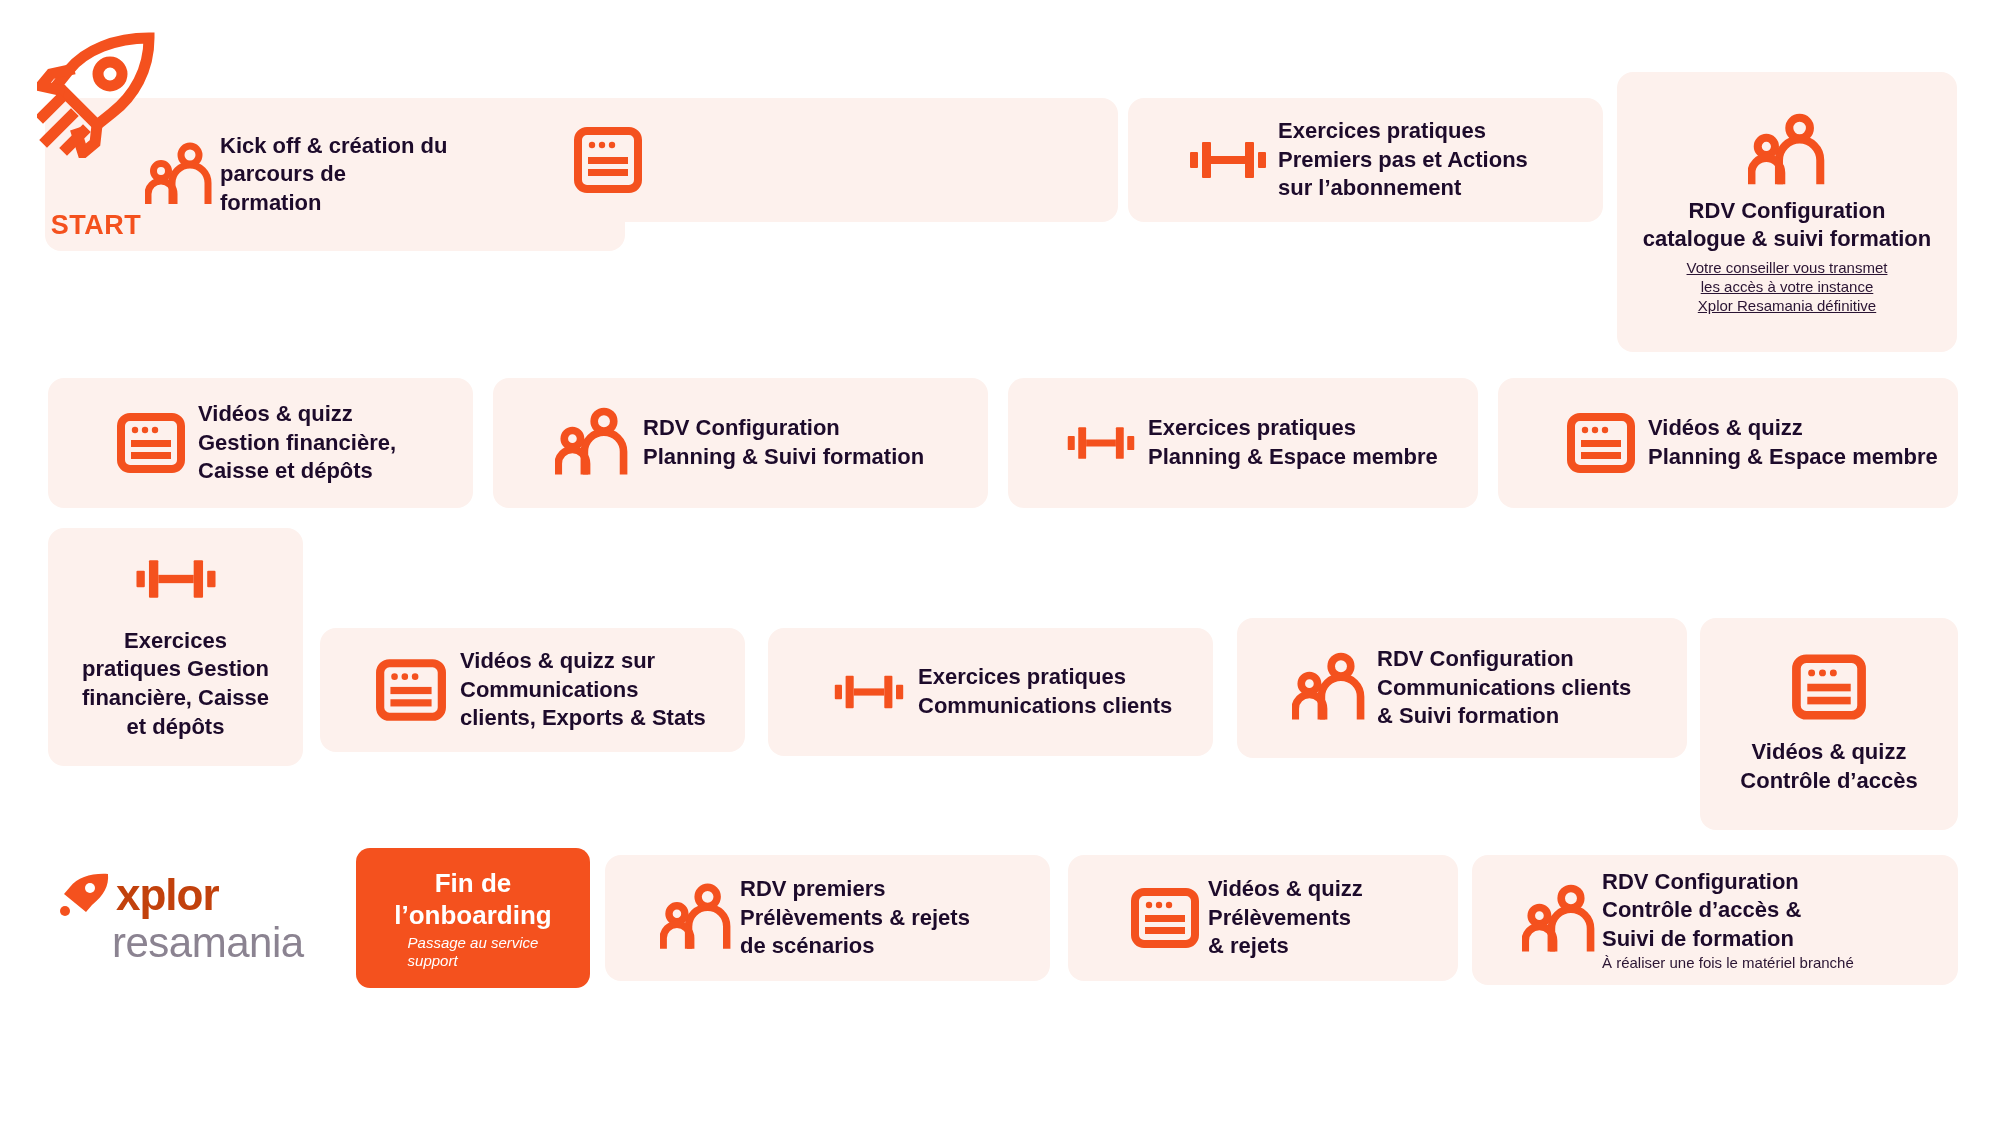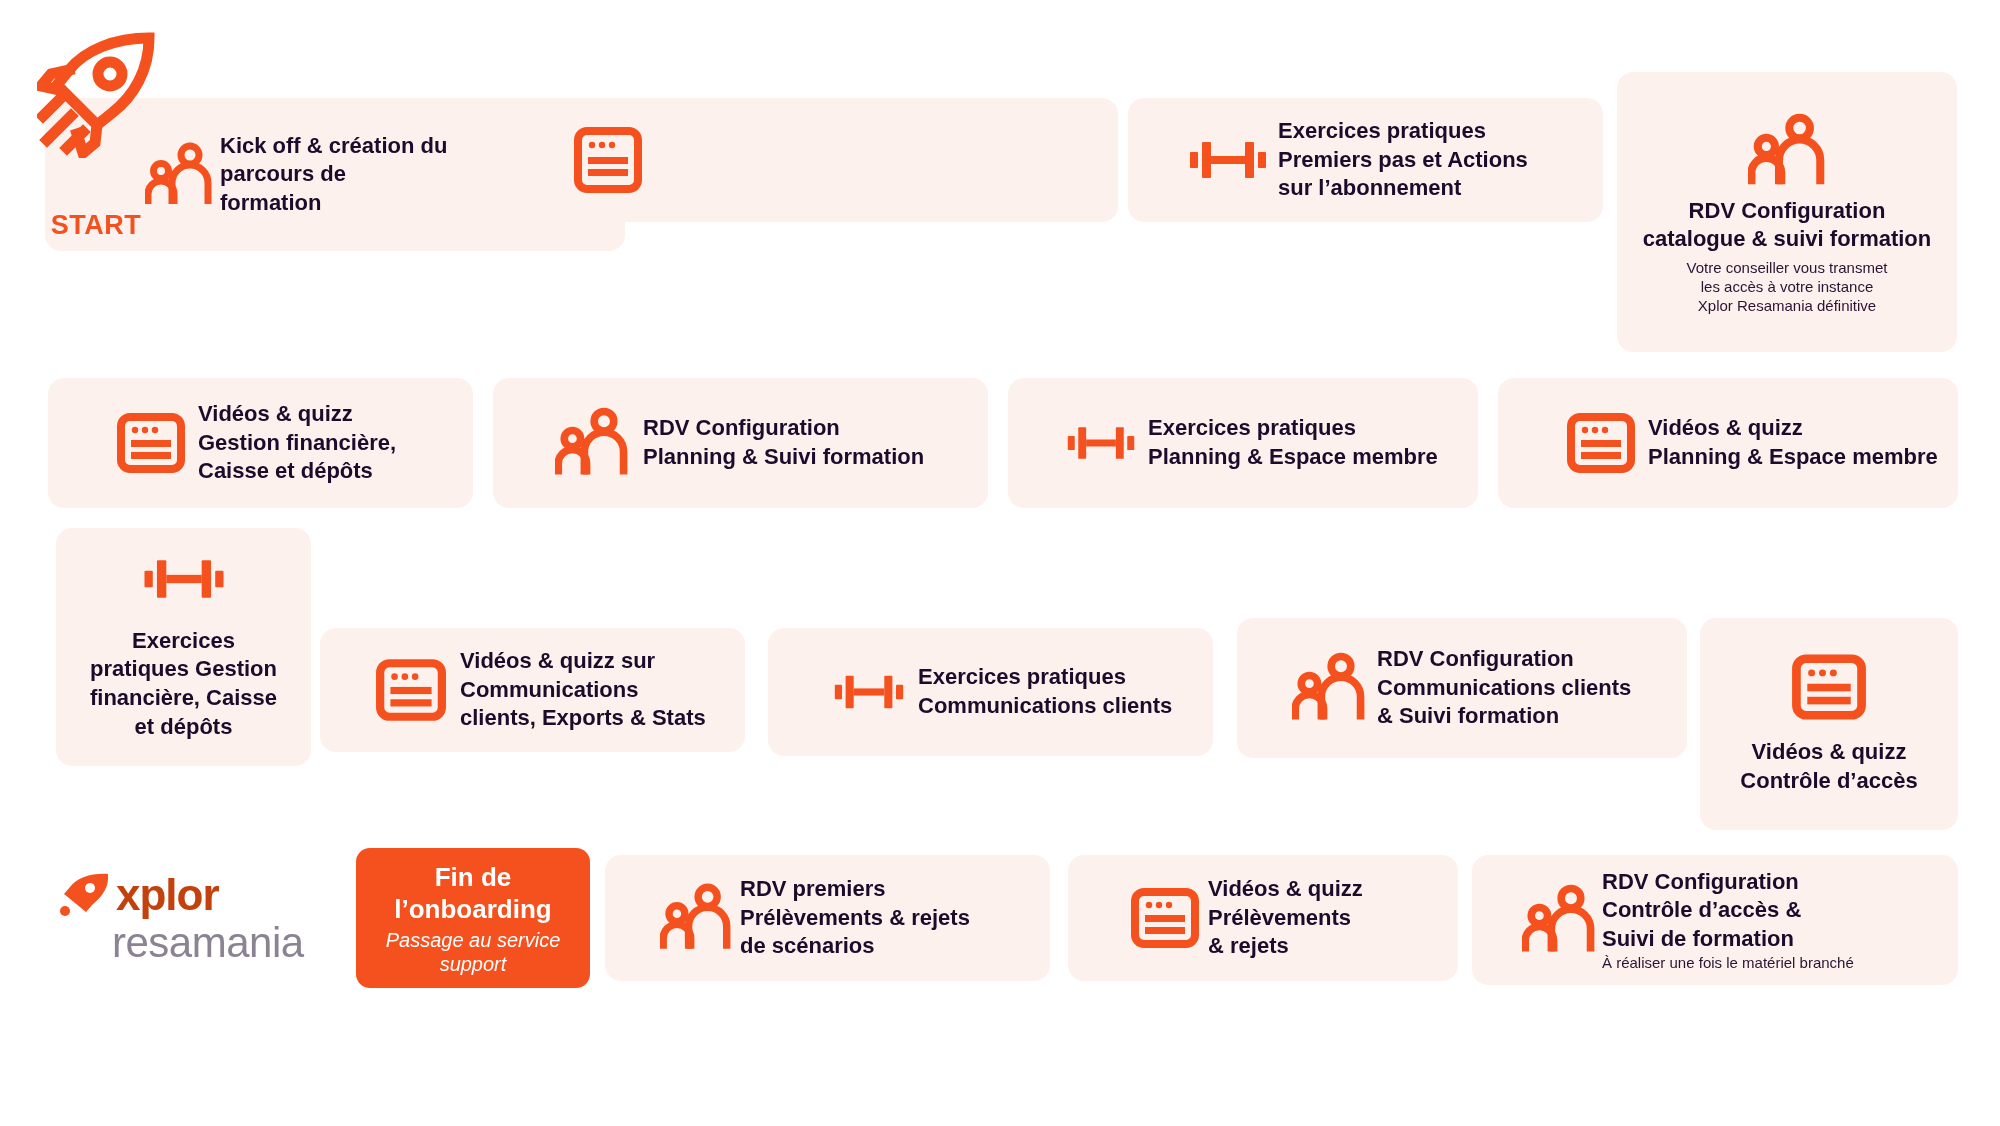--- a/index.html
+++ b/index.html
@@ -101,23 +101,23 @@
     color: #ffffff;
     font-weight: bold;
     font-size: 26px;
     line-height: 1.25;
     text-align: center;
     white-space: pre-line;
   }
   #end-cta .cta-sub {
     color: #ffffff;
     font-style: italic;
-    font-size: 20px;
+    font-size: 15px;
     line-height: 1.2;
-    text-align: center;
+    text-align: left;
     margin-top: 2px;
     white-space: pre-line;
   }
 
   
   #brand-logo {
     position: absolute;
     left: 60px;
     top: 872px;
     width: 270px;
@@ -221,21 +221,21 @@
         <g fill="none" stroke="#F4511E" stroke-width="7" stroke-linecap="round">
           <circle cx="45" cy="13" r="9"></circle>
           <path d="M27 62 V 41 a 18 18 0 0 1 36 0 V 62" stroke-linecap="butt"></path>
           <circle cx="16" cy="29" r="7.5"></circle>
           <path d="M3 62 V 52 a 13 13 0 0 1 26 0 V 62" stroke-linecap="butt"></path>
         </g>
       </svg>
     </span>
     <span class="card-text">RDV Configuration
 catalogue &amp; suivi formation</span>
-    <span class="card-note" style="margin-top:4px;">Votre conseiller vous transmet
+    <span class="card-note" style="margin-top:4px;text-decoration:underline;">Votre conseiller vous transmet
 les accès à votre instance
 Xplor Resamania définitive</span>
   </div>
 
   <div class="card h" style="left:48px; top:378px; width:425px; height:130px; padding-left:150px;">
     <span class="card-icon" style="position:absolute; left:68px;">
       <svg width="70" height="62" viewBox="0 0 70 62">
         <rect x="5" y="5" width="60" height="52" rx="9" fill="none" stroke="#F4511E" stroke-width="8"></rect>
         <circle cx="19" cy="18" r="3.2" fill="#F4511E"></circle>
         <circle cx="29" cy="18" r="3.2" fill="#F4511E"></circle>
@@ -288,21 +288,21 @@
         <circle cx="29" cy="18" r="3.2" fill="#F4511E"></circle>
         <circle cx="39" cy="18" r="3.2" fill="#F4511E"></circle>
         <rect x="15" y="28" width="40" height="7" fill="#F4511E"></rect>
         <rect x="15" y="40" width="40" height="7" fill="#F4511E"></rect>
       </svg>
     </span>
     <span class="card-text">Vidéos &amp; quizz
 Planning &amp; Espace membre</span>
   </div>
 
-  <div class="card v" style="left:48px; top:528px; width:255px; height:238px; padding:14px 8px;margin-left:8px;">
+  <div class="card v" style="left:48px; top:528px; width:255px; height:238px; padding:14px 8px;">
     <span class="card-icon" style="margin-bottom:22px;">
       <svg width="84" height="52" viewBox="0 0 80 50">
         <g fill="#F4511E">
           <rect x="2" y="17" width="8" height="16" rx="1"></rect>
           <rect x="14" y="7" width="9" height="36" rx="1"></rect>
           <rect x="23" y="21" width="34" height="8"></rect>
           <rect x="57" y="7" width="9" height="36" rx="1"></rect>
           <rect x="70" y="17" width="8" height="16" rx="1"></rect>
         </g>
       </svg>

